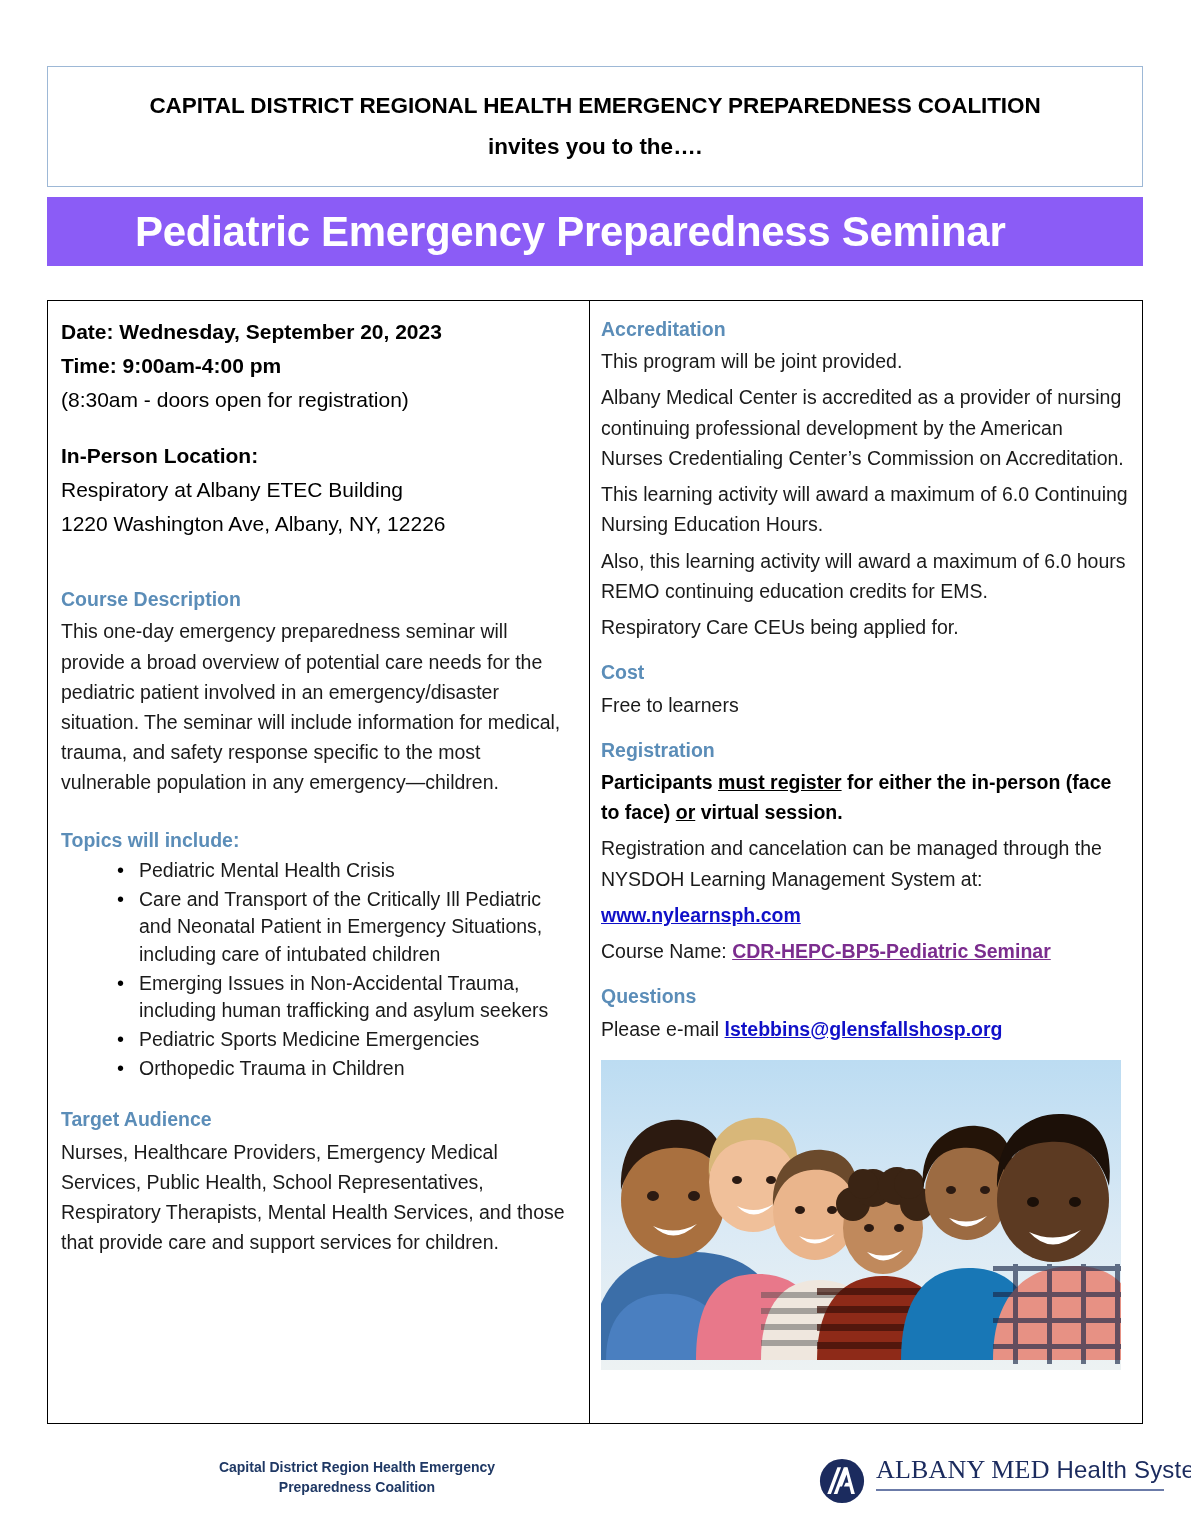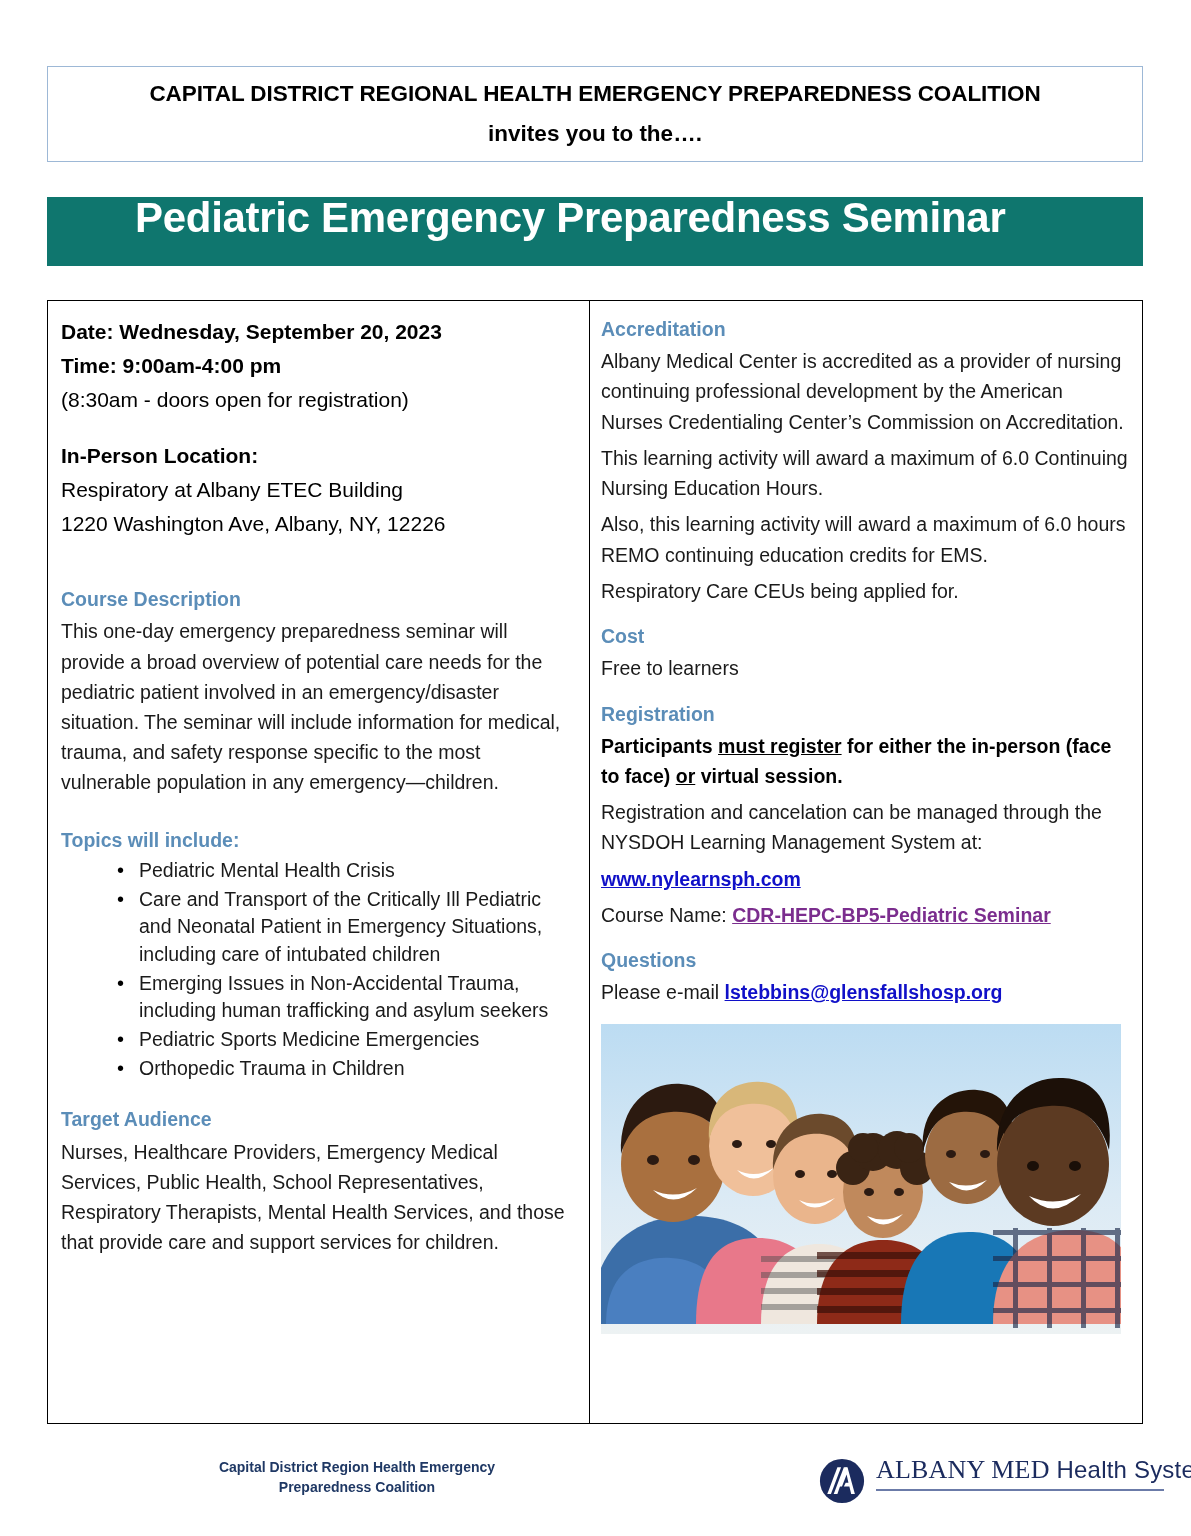--- a/index.html
+++ b/index.html
@@ -22,21 +22,21 @@
     width: 1191px;
     height: 1536px;
   }
 
   
   .invite-box {
     position: absolute;
     left: 47px;
     top: 66px;
     width: 1096px;
-    height: 96px;
+    height: 121px;
     border: 1.5px solid #9DB8D6;
     box-sizing: border-box;
     display: flex;
     flex-direction: column;
     align-items: center;
     justify-content: center;
   }
   .invite-line1 {
     font-size: 22.5px;
     font-weight: bold;
@@ -54,23 +54,23 @@
     text-align: center;
   }
 
   
   .title-banner {
     position: absolute;
     left: 47px;
     top: 197px;
     width: 1096px;
     height: 69px;
-    background: #0f766e;
+    background: #8b5cf6;
     display: flex;
-    align-items: flex-start;
+    align-items: center;
     box-sizing: border-box;
     padding-left: 88px;
   }
   .title-banner-text {
     color: #ffffff;
     font-size: 42px;
     font-weight: bold;
     letter-spacing: -0.3px;
     line-height: 1;
   }
@@ -291,20 +291,21 @@
       <div class="gap-md"></div>
 
       <div class="sec-head">Target Audience</div>
       <p class="para">Nurses, Healthcare Providers, Emergency Medical Services, Public Health, School Representatives, Respiratory Therapists, Mental Health Services, and those that provide care and support services for children.</p>
 
     </div>
 
     <div class="col-right">
 
       <div class="sec-head">Accreditation</div>
+      <p class="para">This program will be joint provided.</p>
       <p class="para">Albany Medical Center is accredited as a provider of nursing continuing professional development by the American Nurses Credentialing Center’s Commission on Accreditation.</p>
       <p class="para">This learning activity will award a maximum of 6.0 Continuing Nursing Education Hours.</p>
       <p class="para">Also, this learning activity will award a maximum of 6.0 hours REMO continuing education credits for EMS.</p>
       <p class="para">Respiratory Care CEUs being applied for.</p>
 
       <div class="gap-sm"></div>
 
       <div class="sec-head">Cost</div>
       <p class="para">Free to learners</p>
 

